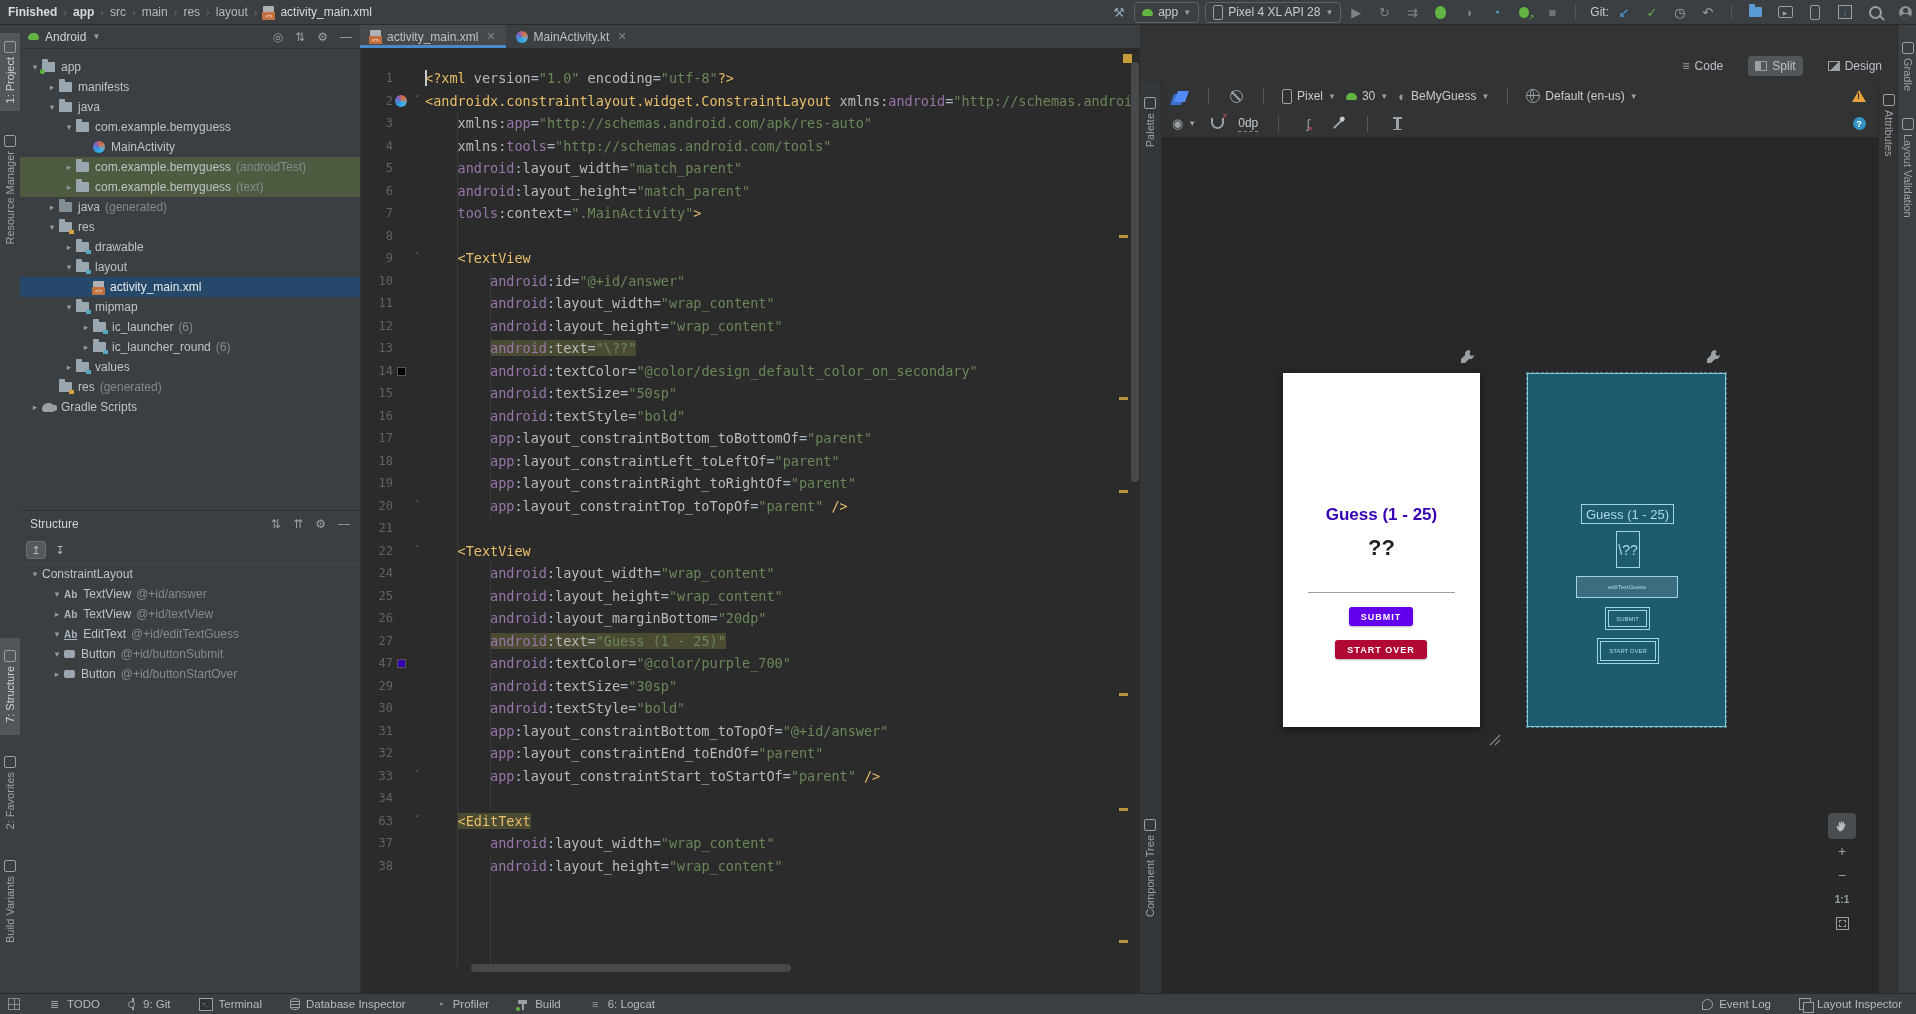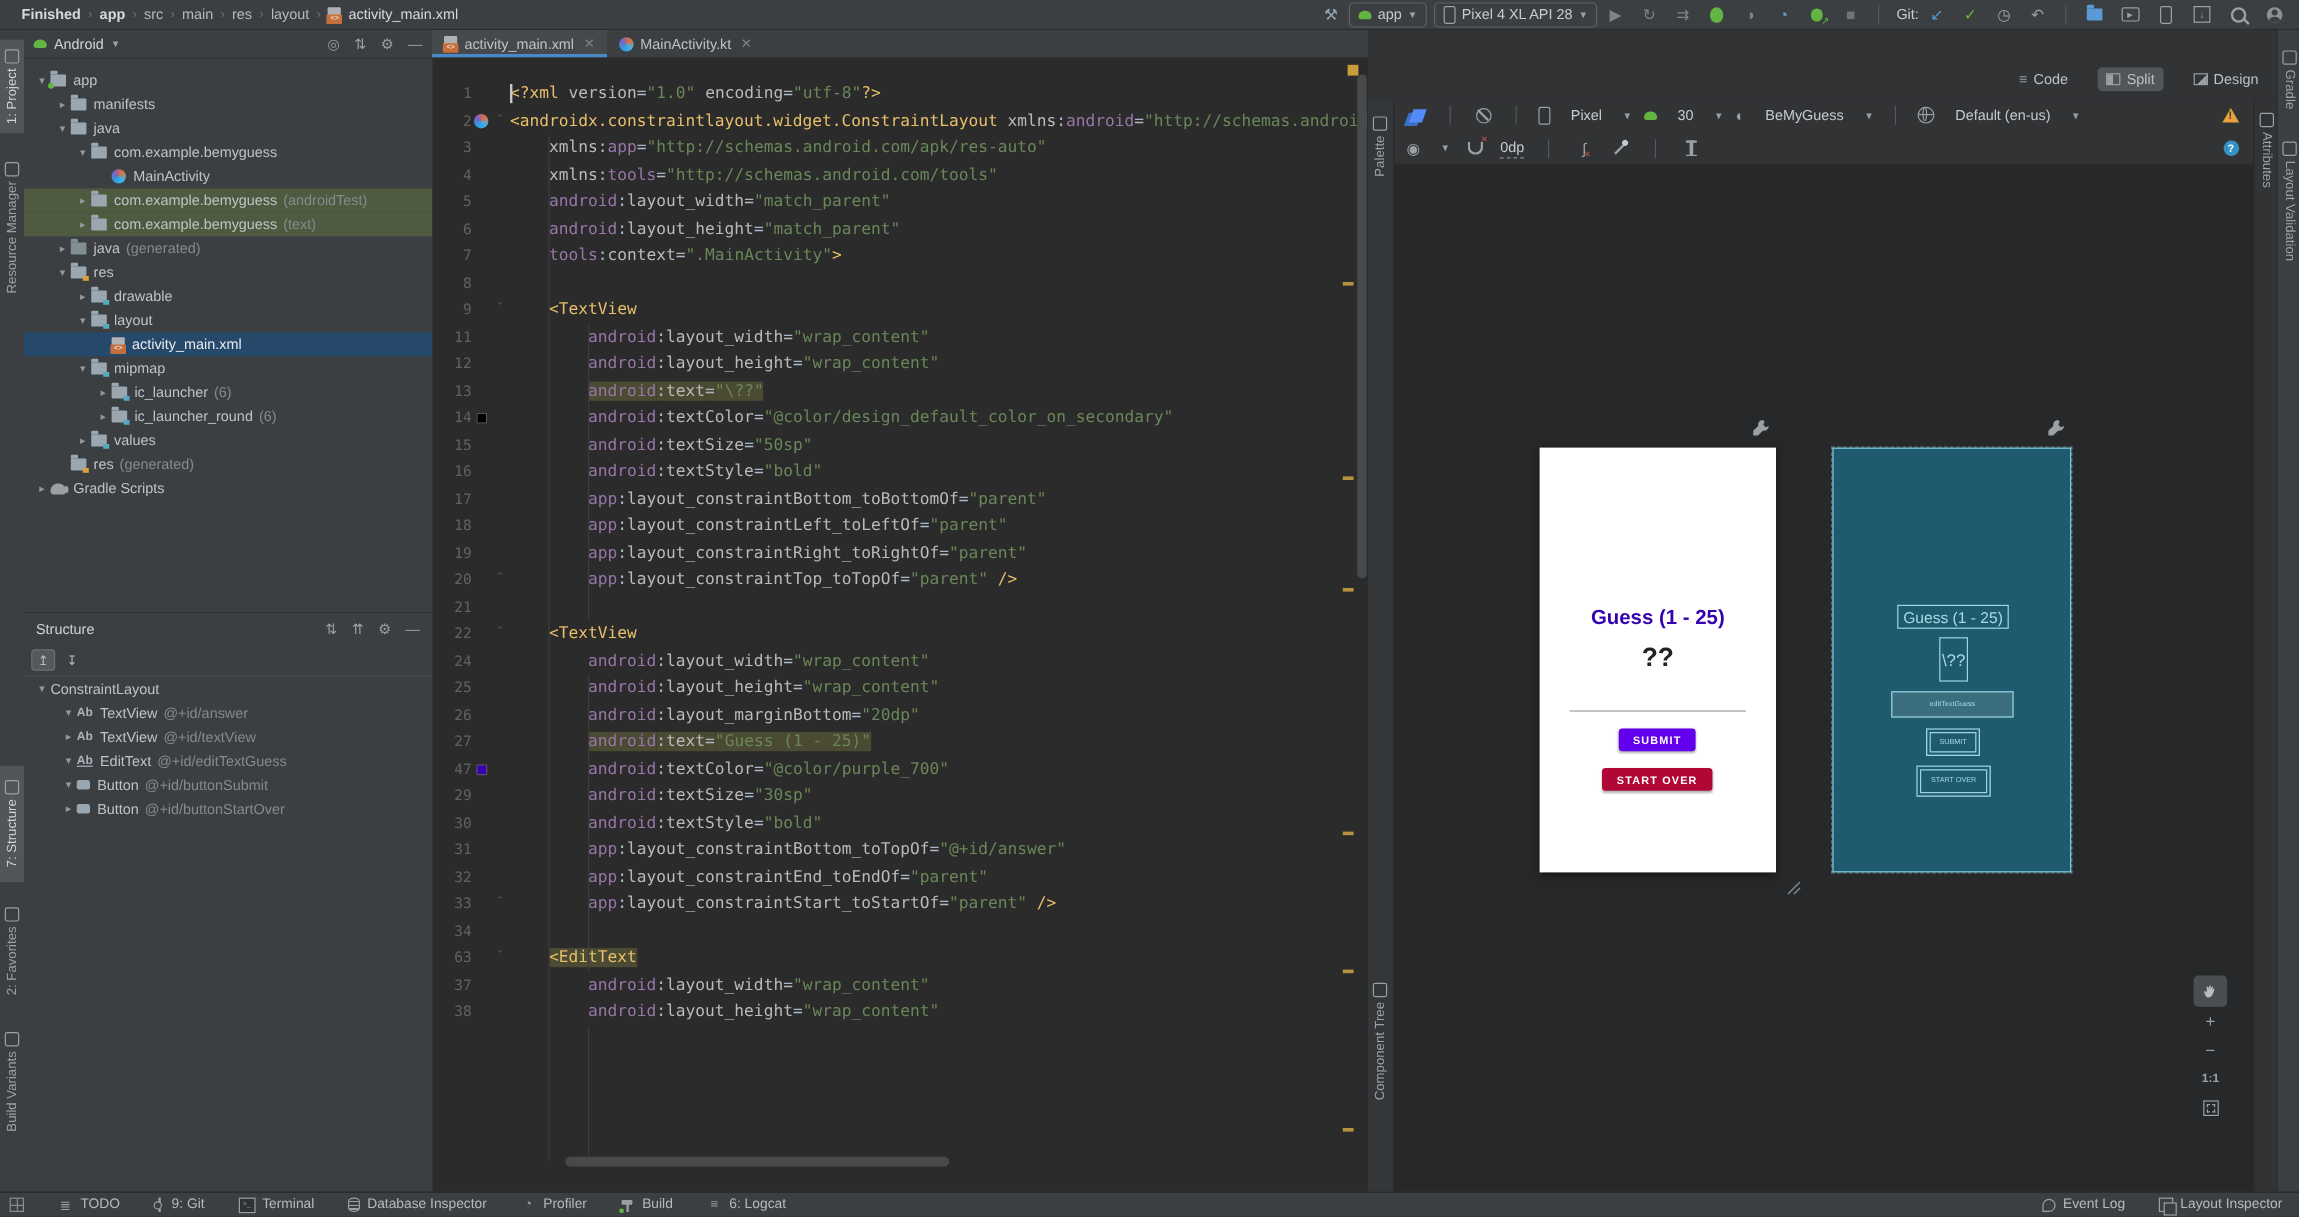--- a/index.html
+++ b/index.html
@@ -6,21 +6,21 @@
   body{width:1916px;height:1014px;position:relative;overflow:hidden;
        font-family:"Liberation Sans",sans-serif;color:#bdc1c5;font-size:12px;
        -webkit-font-smoothing:antialiased;}
   .abs{position:absolute;}
   .flex{display:flex;align-items:center;}
   .sep{width:1px;height:16px;background:#55585a;margin:0 8px;display:inline-block;}
   .ico{display:inline-flex;align-items:center;justify-content:center;width:18px;height:18px;font-size:13px;}
 
   
   #topbar{left:0;top:0;width:1916px;height:25px;background:#3c3f41;border-bottom:1px solid #2b2b2b;
-          display:flex;align-items:center;justify-content:space-between;padding:0 12px;box-sizing:border-box;}
+          display:flex;align-items:center;justify-content:space-between;padding:0 2px;box-sizing:border-box;}
   #breadcrumbs{display:flex;align-items:center;gap:4px;padding-left:6px;white-space:nowrap;}
   .crumb{color:#b5bac0;cursor:default;}
   .crumb.b{font-weight:bold;color:#d7dadd;}
   .crumb-sep{color:#6e7276;font-size:11px;padding:0 2px;}
   #topbar-right{display:flex;align-items:center;gap:6px;}
   .cfg{display:flex;align-items:center;gap:5px;border:1px solid #5e6264;border-radius:4px;
        height:19px;padding:0 7px;color:#c7cbce;}
   .caret{font-size:8px;color:#9aa0a3;}
   .i-droid{width:11px;height:7px;background:#62b543;border-radius:5px 5px 2px 2px;display:inline-block;}
   .i-phone{width:8px;height:13px;border:1px solid #9aa0a3;border-radius:2px;display:inline-block;}
@@ -114,21 +114,21 @@
   .mode.active{background:#515658;}
   .i-code{color:#9aa0a3;font-size:12px;}
   .i-split{width:12px;height:10px;border:1px solid #9aa0a3;box-sizing:border-box;
            background:linear-gradient(90deg,#9aa0a3 0 45%,transparent 45%);display:inline-block;}
   .i-design{width:12px;height:10px;border:1px solid #9aa0a3;box-sizing:border-box;display:inline-block;
             background:linear-gradient(135deg,transparent 55%,#9aa0a3 55%);}
   #design-tb1{left:1162px;top:82px;width:716px;height:28px;background:#313335;display:flex;align-items:center;
               padding:0 10px;box-sizing:border-box;gap:10px;color:#c7cbce;}
   #design-tb2{left:1162px;top:110px;width:716px;height:28px;background:#313335;border-bottom:1px solid #282828;
               display:flex;align-items:center;padding:0 10px;box-sizing:border-box;gap:12px;color:#c7cbce;}
-  .dd{display:flex;align-items:center;gap:17px;}
+  .dd{display:flex;align-items:center;gap:5px;}
   .i-layers{width:11px;height:11px;background:#548af7;transform:skewX(-20deg);display:inline-block;box-shadow:-3px 3px 0 #3a6fc9;}
   .i-noslash{width:11px;height:11px;border:1.5px solid #9aa0a3;border-radius:50%;position:relative;display:inline-block;}
   .i-noslash::after{content:"";position:absolute;left:-1px;top:4px;width:12px;height:1.5px;background:#9aa0a3;transform:rotate(45deg);}
   .i-theme{color:#9aa0a3;font-size:13px;}
   .i-globe{width:12px;height:12px;border:1px solid #9aa0a3;border-radius:50%;position:relative;display:inline-block;}
   .i-globe::before{content:"";position:absolute;left:3px;top:-1px;width:4px;height:12px;border:1px solid #9aa0a3;border-radius:50%;box-sizing:border-box;}
   .i-globe::after{content:"";position:absolute;left:0;top:5px;width:12px;height:1px;background:#9aa0a3;}
   .i-warn{position:relative;width:0;height:0;border-left:7px solid transparent;border-right:7px solid transparent;
           border-bottom:12px solid #e8a33d;display:inline-block;}
   .i-warn::after{content:"!";position:absolute;left:-2px;top:1px;color:#313335;font-size:9px;font-weight:bold;}
@@ -483,20 +483,21 @@
   <div id="lines">
       <div class="cl"><span class="ln">1</span><span class="code"><span class="tk-t">&lt;?xml </span><span class="tk-a">version</span><span class="tk-p">=</span><span class="tk-v">"1.0"</span><span class="tk-p"> </span><span class="tk-a">encoding</span><span class="tk-p">=</span><span class="tk-v">"utf-8"</span><span class="tk-t">?&gt;</span></span><span class="caret-i"></span></div>
       <div class="cl"><span class="ln">2</span><span class="fold">ˇ</span><span class="i-kt" style="position: absolute; left: 34px; top: 5px; width: 12px; height: 12px;"></span><span class="code"><span class="tk-t">&lt;androidx.constraintlayout.widget.ConstraintLayout </span><span class="tk-a">xmlns</span><span class="tk-p">:</span><span class="tk-n">android</span><span class="tk-p">=</span><span class="tk-v">"http://schemas.android.com/apk/res/android"</span></span></div>
       <div class="cl"><span class="ln">3</span><span class="code"><span class="tk-p">    </span><span class="tk-a">xmlns</span><span class="tk-p">:</span><span class="tk-n">app</span><span class="tk-p">=</span><span class="tk-v">"http://schemas.android.com/apk/res-auto"</span></span></div>
       <div class="cl"><span class="ln">4</span><span class="code"><span class="tk-p">    </span><span class="tk-a">xmlns</span><span class="tk-p">:</span><span class="tk-n">tools</span><span class="tk-p">=</span><span class="tk-v">"http://schemas.android.com/tools"</span></span></div>
       <div class="cl"><span class="ln">5</span><span class="code"><span class="tk-p">    </span><span class="tk-n">android</span><span class="tk-p">:</span><span class="tk-a">layout_width</span><span class="tk-p">=</span><span class="tk-v">"match_parent"</span></span></div>
       <div class="cl"><span class="ln">6</span><span class="code"><span class="tk-p">    </span><span class="tk-n">android</span><span class="tk-p">:</span><span class="tk-a">layout_height</span><span class="tk-p">=</span><span class="tk-v">"match_parent"</span></span></div>
       <div class="cl"><span class="ln">7</span><span class="code"><span class="tk-p">    </span><span class="tk-n">tools</span><span class="tk-p">:</span><span class="tk-a">context</span><span class="tk-p">=</span><span class="tk-v">".MainActivity"</span><span class="tk-t">&gt;</span></span></div>
       <div class="cl"><span class="ln">8</span><span class="code"></span></div>
       <div class="cl"><span class="ln">9</span><span class="fold">ˇ</span><span class="code"><span class="tk-p">    </span><span class="tk-t">&lt;TextView</span></span></div>
+      <div class="cl"><span class="ln">10</span><span class="code"><span class="tk-p">        </span><span class="tk-n">android</span><span class="tk-p">:</span><span class="tk-a">id</span><span class="tk-p">=</span><span class="tk-v">"@+id/answer"</span></span></div>
       <div class="cl"><span class="ln">11</span><span class="code"><span class="tk-p">        </span><span class="tk-n">android</span><span class="tk-p">:</span><span class="tk-a">layout_width</span><span class="tk-p">=</span><span class="tk-v">"wrap_content"</span></span></div>
       <div class="cl"><span class="ln">12</span><span class="code"><span class="tk-p">        </span><span class="tk-n">android</span><span class="tk-p">:</span><span class="tk-a">layout_height</span><span class="tk-p">=</span><span class="tk-v">"wrap_content"</span></span></div>
       <div class="cl"><span class="ln">13</span><span class="code"><span class="tk-p">        </span><span class="tk-n hl">android</span><span class="tk-p hl">:</span><span class="tk-a hl">text</span><span class="tk-p hl">=</span><span class="tk-v hl">"\??"</span></span></div>
       <div class="cl"><span class="ln">14</span><span class="gsw" style="background: rgb(0, 0, 0);"></span><span class="code"><span class="tk-p">        </span><span class="tk-n">android</span><span class="tk-p">:</span><span class="tk-a">textColor</span><span class="tk-p">=</span><span class="tk-v">"@color/design_default_color_on_secondary"</span></span></div>
       <div class="cl"><span class="ln">15</span><span class="code"><span class="tk-p">        </span><span class="tk-n">android</span><span class="tk-p">:</span><span class="tk-a">textSize</span><span class="tk-p">=</span><span class="tk-v">"50sp"</span></span></div>
       <div class="cl"><span class="ln">16</span><span class="code"><span class="tk-p">        </span><span class="tk-n">android</span><span class="tk-p">:</span><span class="tk-a">textStyle</span><span class="tk-p">=</span><span class="tk-v">"bold"</span></span></div>
       <div class="cl"><span class="ln">17</span><span class="code"><span class="tk-p">        </span><span class="tk-n">app</span><span class="tk-p">:</span><span class="tk-a">layout_constraintBottom_toBottomOf</span><span class="tk-p">=</span><span class="tk-v">"parent"</span></span></div>
       <div class="cl"><span class="ln">18</span><span class="code"><span class="tk-p">        </span><span class="tk-n">app</span><span class="tk-p">:</span><span class="tk-a">layout_constraintLeft_toLeftOf</span><span class="tk-p">=</span><span class="tk-v">"parent"</span></span></div>
       <div class="cl"><span class="ln">19</span><span class="code"><span class="tk-p">        </span><span class="tk-n">app</span><span class="tk-p">:</span><span class="tk-a">layout_constraintRight_toRightOf</span><span class="tk-p">=</span><span class="tk-v">"parent"</span></span></div>
       <div class="cl"><span class="ln">20</span><span class="fold">ˆ</span><span class="code"><span class="tk-p">        </span><span class="tk-n">app</span><span class="tk-p">:</span><span class="tk-a">layout_constraintTop_toTopOf</span><span class="tk-p">=</span><span class="tk-v">"parent"</span><span class="tk-t"> /&gt;</span></span></div>

